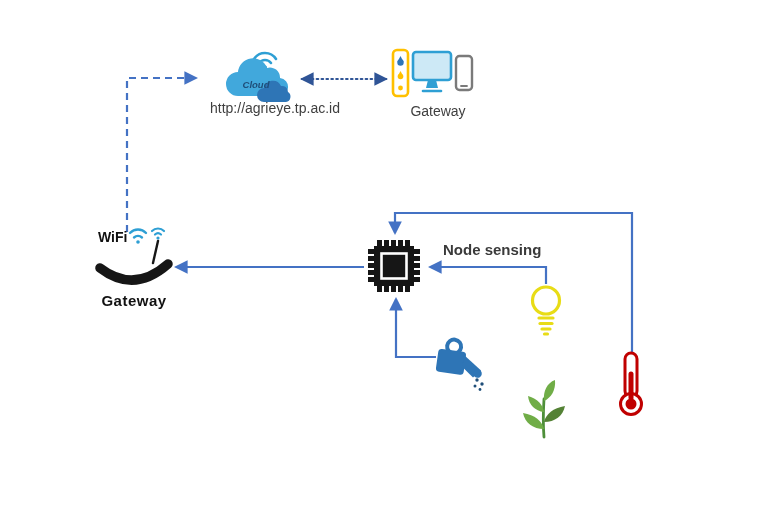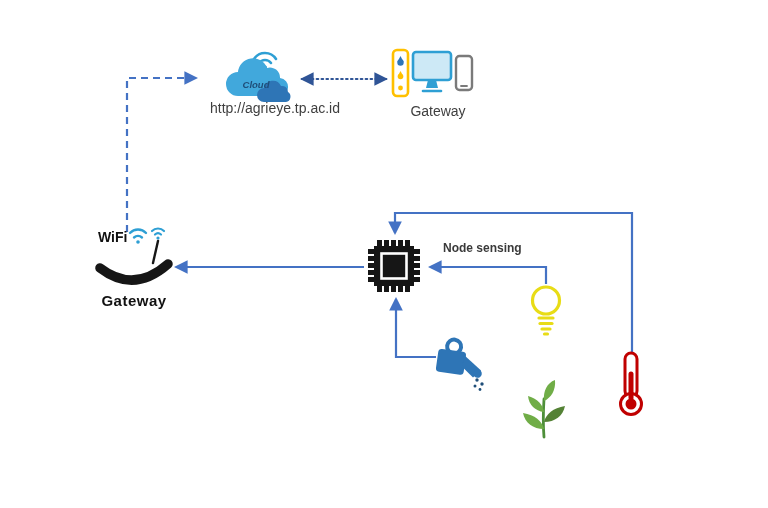--- a/index.html
+++ b/index.html
@@ -3,21 +3,21 @@
 <meta charset="utf-8">
 <style>
   * { margin:0; padding:0; box-sizing:border-box; }
   html,body { background:#ffffff; }
   body { font-family:"Liberation Sans", sans-serif; }
   #canvas { position:relative; width:768px; height:508px; background:#fff; overflow:hidden; }
   .abs { position:absolute; }
   .label { color:var(--text-dark,#3f3f3f); font-size:14px; text-align:center; white-space:nowrap; }
   .wifi-label { font-weight:800; font-size:14px; color:#111; }
   .gateway-label { font-weight:800; font-size:15px; letter-spacing:.5px; color:#111; text-align:center; }
-  .node-label { font-size:12px; font-weight:600; color:#3a3a3a; white-space:nowrap; }
+  .node-label { font-size:15px; font-weight:600; color:#3a3a3a; white-space:nowrap; }
 
   
   .stroke-arrow  { stroke:var(--arrow-blue,#4472C4);  fill:none; stroke-width:2.2; }
   .stroke-dotted { stroke:var(--dotted-blue,#2F5496); fill:none; stroke-width:2.2; stroke-linecap:round; }
   .dashed { stroke-dasharray:7 5; }
   .dotline { stroke-dasharray:1.5 3.4; }
   .fill-arrow  { fill:var(--arrow-blue,#4472C4); }
   .fill-dotted { fill:var(--dotted-blue,#2F5496); }
 
   svg { display:block; }

